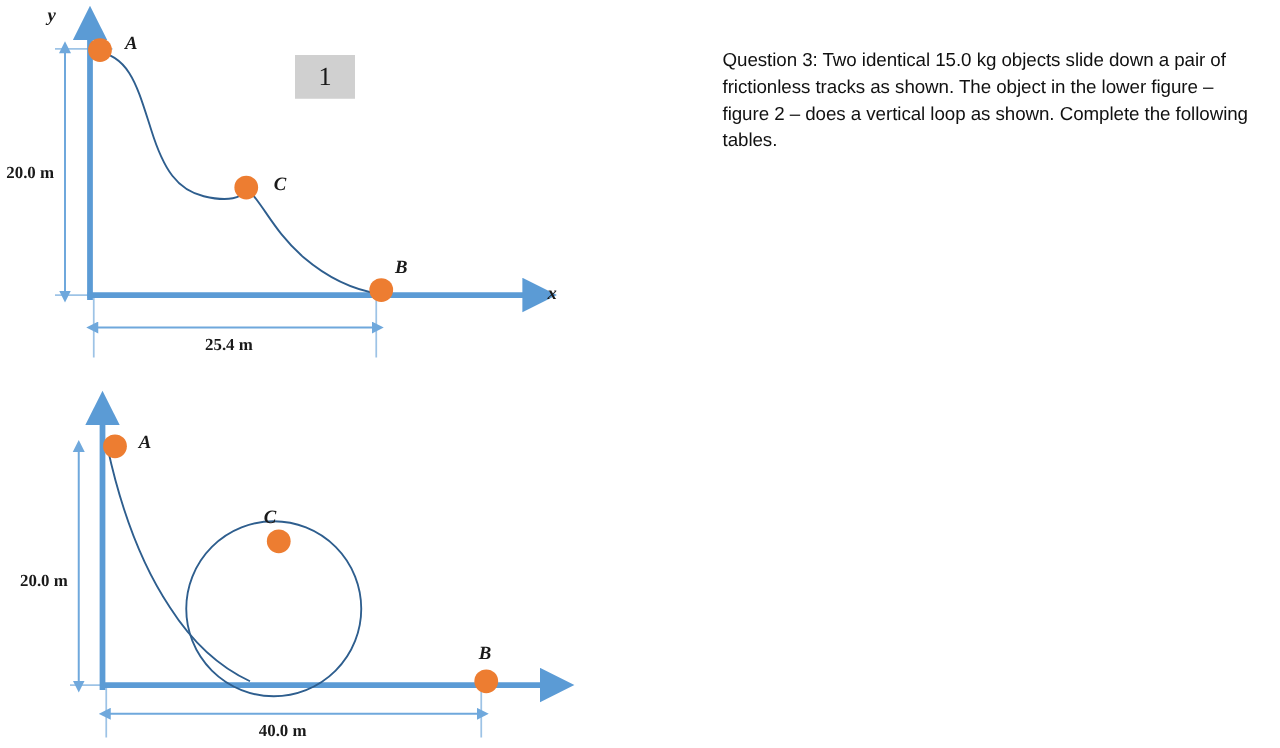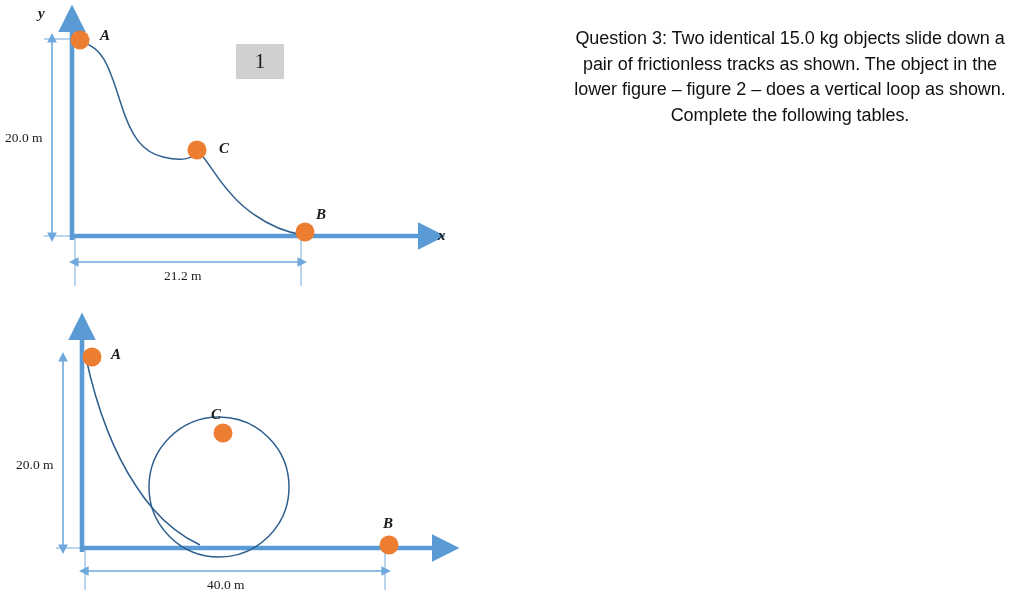--- a/index.html
+++ b/index.html
@@ -43,27 +43,26 @@
   .fig-svg {
     position: absolute;
     left: 0;
     top: 0;
     display: block;
   }
 
   
   #question-text {
     font-family: "Liberation Sans", sans-serif;
-    font-size: 18px;
+    font-size: 15px;
     line-height: 1.42;
     color: #111111;
     letter-spacing: -0.05px;
-    margin: 0;
+    margin: 12px;
     white-space: pre-wrap;
-    text-align: center;
   }
 
   
   .fig-badge {
     position: absolute;
     width: 48px;
     height: 35px;
     background: #d0d0d0;
     display: flex;
     align-items: center;
@@ -81,21 +80,21 @@
     font-style: italic;
     font-weight: bold;
     color: #1a1a1a;
     white-space: nowrap;
   }
   .lbl-pt  { font-size: 15px; }
   .lbl-ax  { font-size: 15px; }
   .lbl-dim {
     font-family: "Liberation Serif", serif;
     font-style: normal;
-    font-weight: normal;
+    font-weight: bold;
     font-size: 13.5px;
     color: #1a1a1a;
     position: absolute;
     white-space: nowrap;
   }
 </style>
 </head>
 <body>
 
 <div id="figures-panel">
@@ -142,21 +141,21 @@
     <div class="fig-badge" id="badge-1">1</div>
 
     <div class="lbl lbl-pt" style="left:100px; top:27px;">A</div>
     <div class="lbl lbl-pt" style="left:219px; top:140px;">C</div>
     <div class="lbl lbl-pt" style="left:316px; top:206px;">B</div>
 
     <div class="lbl lbl-ax" style="left:38px; top:5px;">y</div>
     <div class="lbl lbl-ax" style="left:438px; top:227px;">x</div>
 
     <div class="lbl-dim" style="left:5px; top:130px;">20.0 m</div>
-    <div class="lbl-dim" style="left:164px; top:268px;">21.2 m</div>
+    <div class="lbl-dim" style="left:164px; top:268px;">25.4 m</div>
   </div>
 
   <div class="figure-wrap" id="figure-2">
 
     <svg class="fig-svg" width="520" height="298" viewBox="0 0 520 298">
       <defs>
         <marker id="arrowBlue2" markerWidth="9" markerHeight="9" refX="2.2" refY="3" orient="auto" markerUnits="strokeWidth">
           <path d="M0,0 L0,6 L6,3 z" fill="#5B9BD5"></path>
         </marker>
         <marker id="arrowDimS2" markerWidth="10" markerHeight="10" refX="5" refY="3" orient="auto" markerUnits="strokeWidth">

